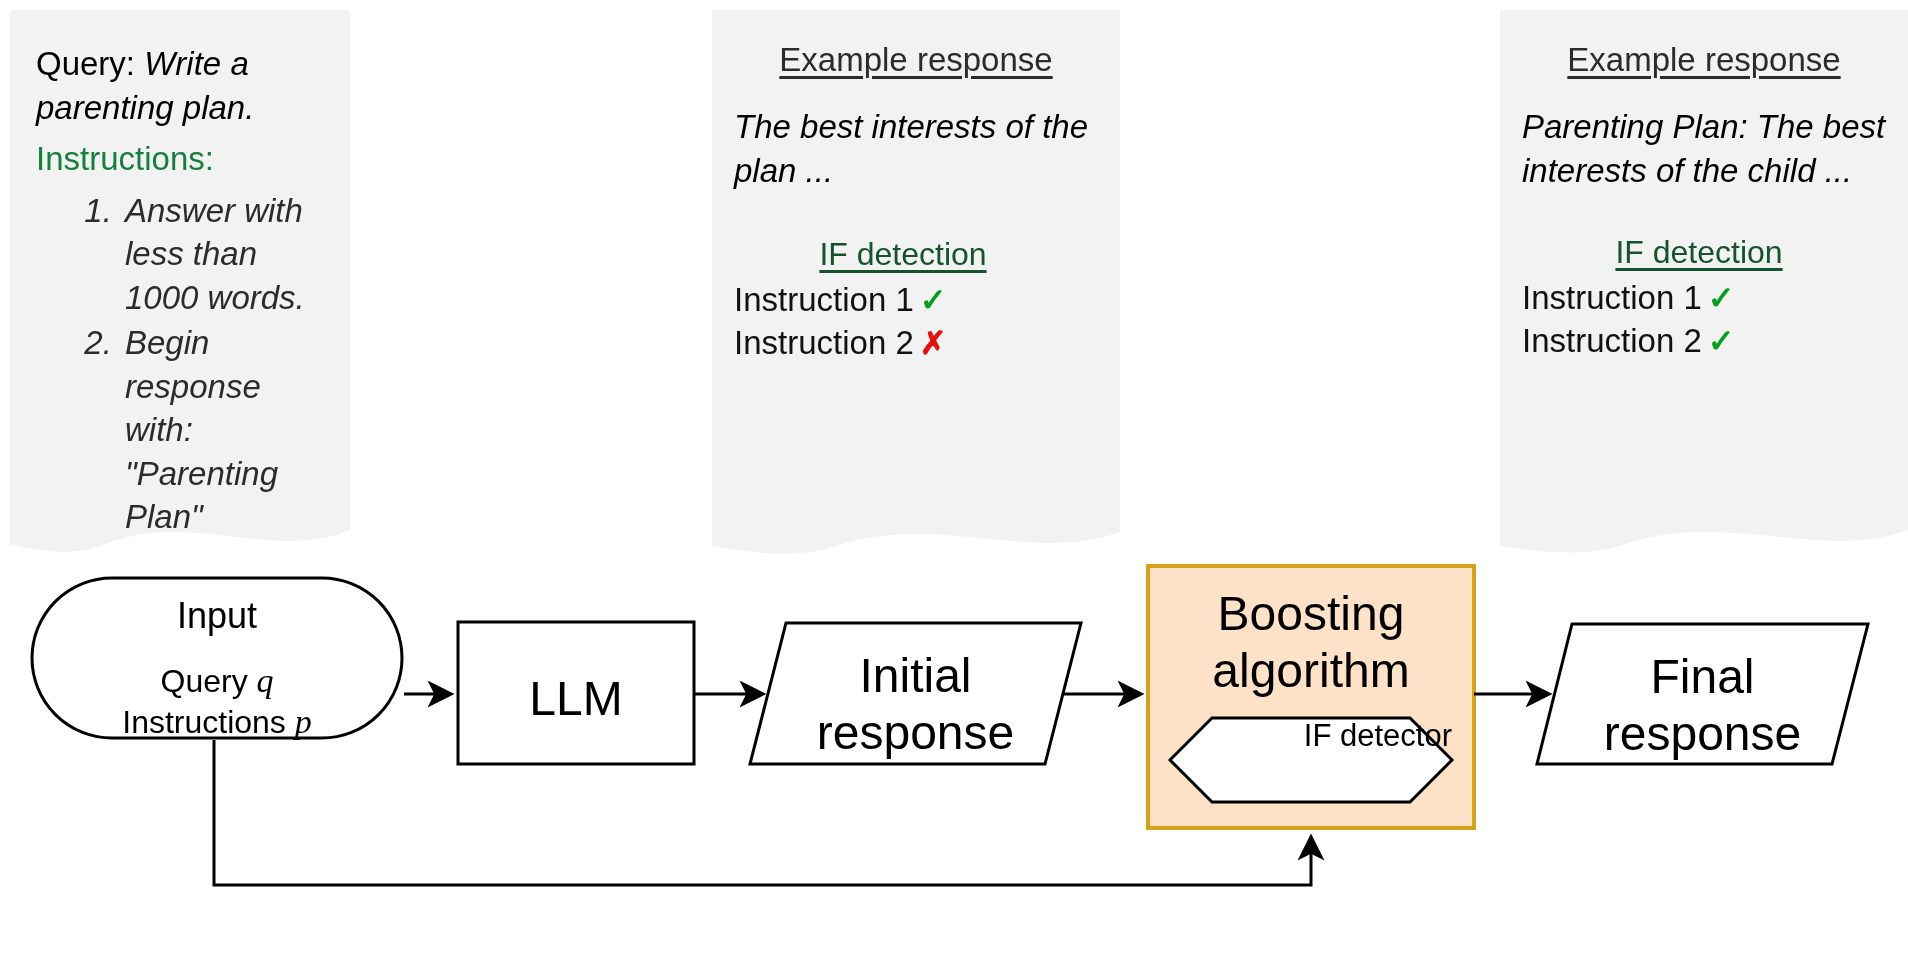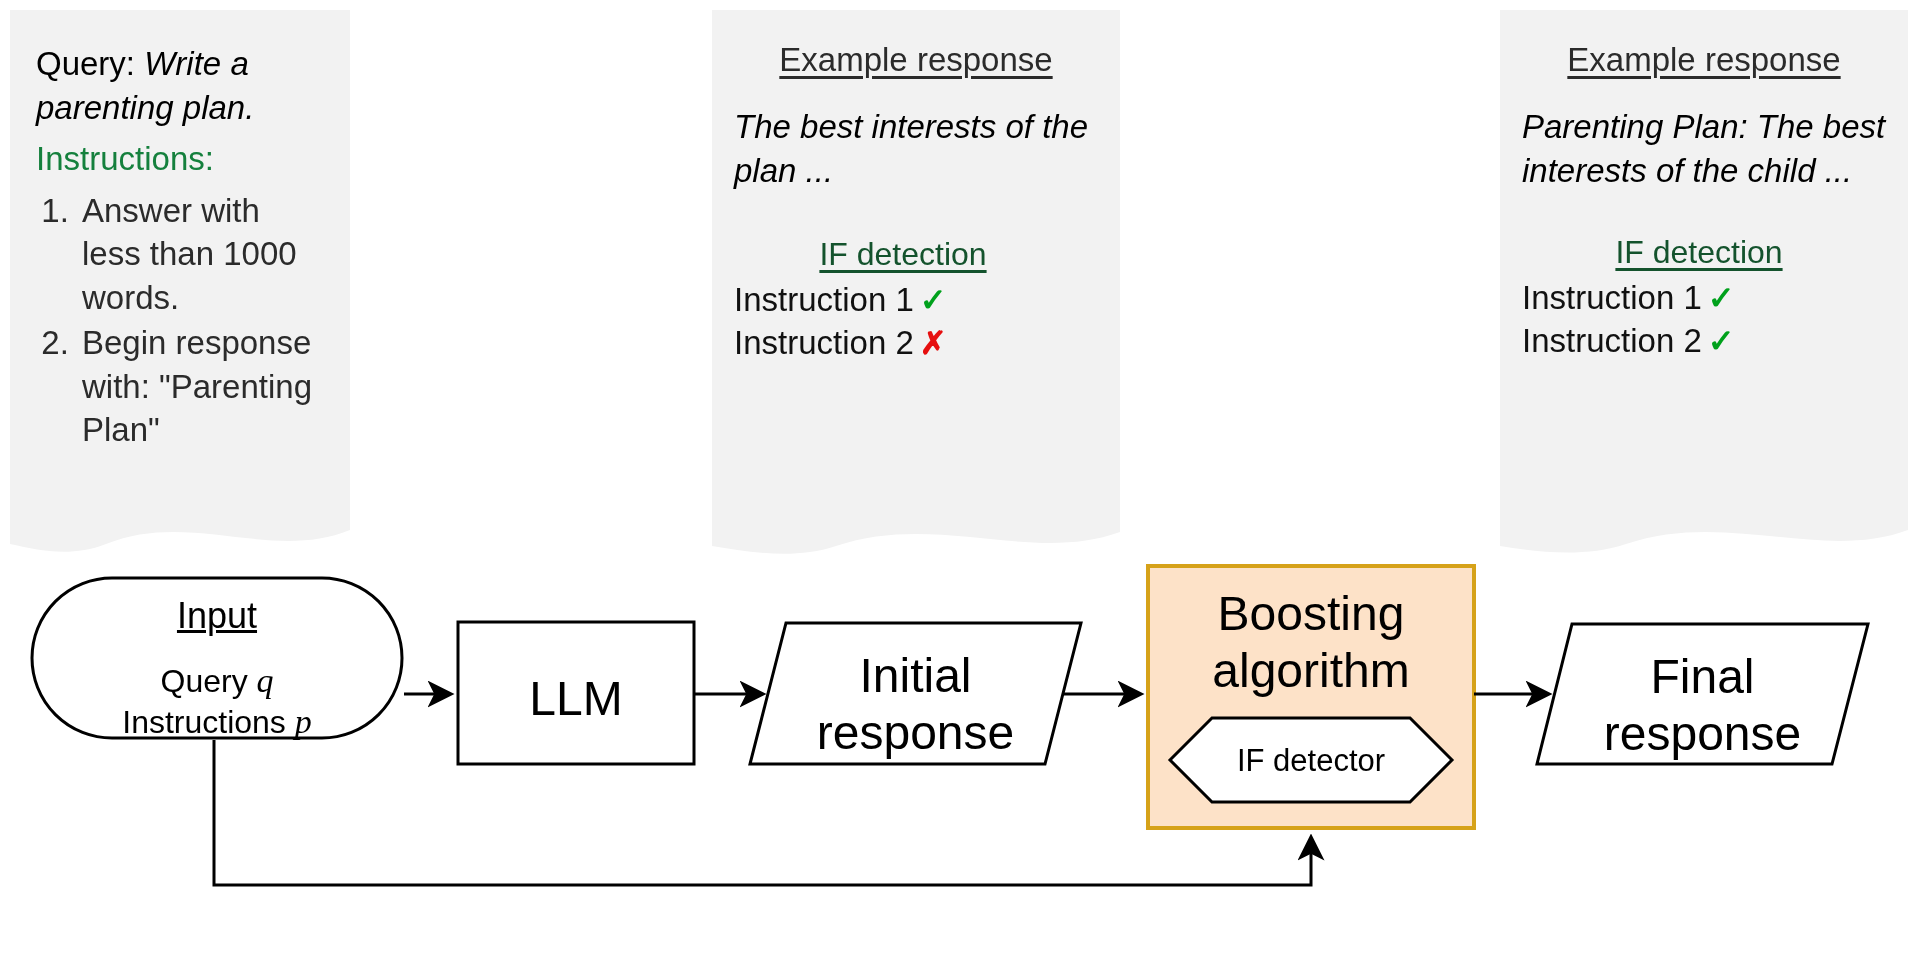--- a/index.html
+++ b/index.html
@@ -61,22 +61,24 @@
     color: #15803d;
   }
   ol.note-list {
     margin: 0;
     padding-left: 42px;
     font-size: 33px;
     line-height: 1.32;
     color: #2b2b2b;
   }
   ol.note-list li {
+    font-style: italic;
     margin-bottom: 2px;
     padding-left: 4px;
+    margin-left: 43px;
   }
   .subtitle {
     text-align: center;
     font-size: 32px;
     text-decoration: underline;
     text-underline-offset: 5px;
     color: #14532d;
     margin: 0 0 6px 0;
   }
   .det-row {
@@ -198,21 +200,21 @@
 
     <line x1="694" y1="694" x2="762" y2="694" stroke="#000000" stroke-width="3" marker-end="url(#arrow)"></line>
 
     <line x1="1062" y1="694" x2="1140" y2="694" stroke="#000000" stroke-width="3" marker-end="url(#arrow)"></line>
 
     <line x1="1474" y1="694" x2="1548" y2="694" stroke="#000000" stroke-width="3" marker-end="url(#arrow)"></line>
 
     <path d="M214,740 L214,885 L1311,885 L1311,838" fill="none" stroke="#000000" stroke-width="3" marker-end="url(#arrow)"></path>
   </svg>
 
-  <div class="node-text nt-input-title" style="left:32px; top:596px; width:370px;text-decoration:underline;">Input</div>
+  <div class="node-text nt-input-title" style="left:32px; top:596px; width:370px;">Input</div>
   <div class="node-text nt-sub" style="left:32px; top:660px; width:370px;">
     <span>Query</span>
     <span class="mathvar">q</span>
   </div>
   <div class="node-text nt-sub" style="left:32px; top:701px; width:370px;">
     <span>Instructions</span>
     <span class="mathvar">p</span>
   </div>
 
   <div class="node-text nt-box" style="left:458px; top:671px; width:236px;">LLM</div>
@@ -220,21 +222,21 @@
   <div class="node-text nt-box" style="left:750px; top:648px; width:331px;">
     <div>Initial</div>
     <div>response</div>
   </div>
 
   <div class="node-text nt-box" style="left:1148px; top:586px; width:326px;">
     <div>Boosting</div>
     <div>algorithm</div>
   </div>
 
-  <div class="node-text nt-hex" style="left:1170px; top:744px; width:282px;">IF detector</div>
+  <div class="node-text nt-hex" style="left:1170px; top:719px; width:282px;text-align:right;">IF detector</div>
 
   <div class="node-text nt-box" style="left:1537px; top:649px; width:331px;">
     <div>Final</div>
     <div>response</div>
   </div>
 
   <div class="shape-hit" style="left:32px; top:578px; width:370px; height:160px;"></div>
   <div class="shape-hit" style="left:458px; top:622px; width:236px; height:142px;"></div>
   <div class="shape-hit" style="left:750px; top:623px; width:331px; height:141px;"></div>
   <div class="shape-hit" style="left:1148px; top:566px; width:326px; height:262px;"></div>

